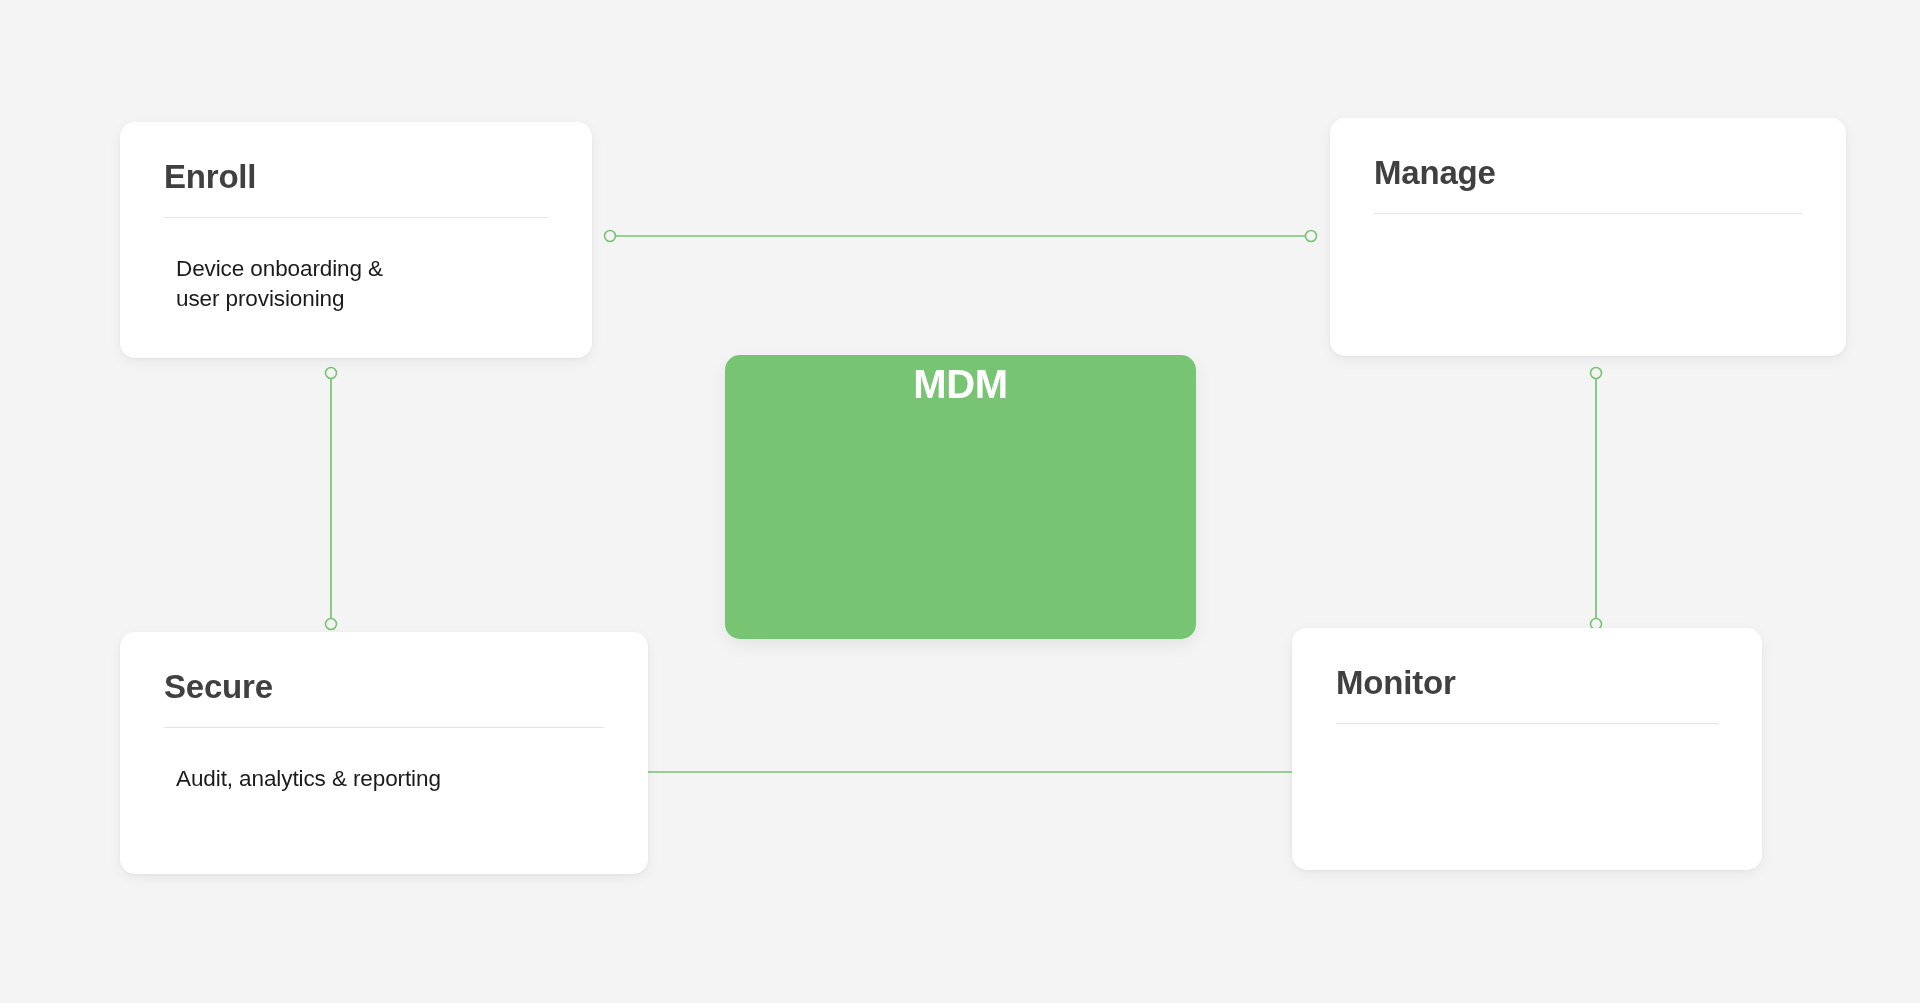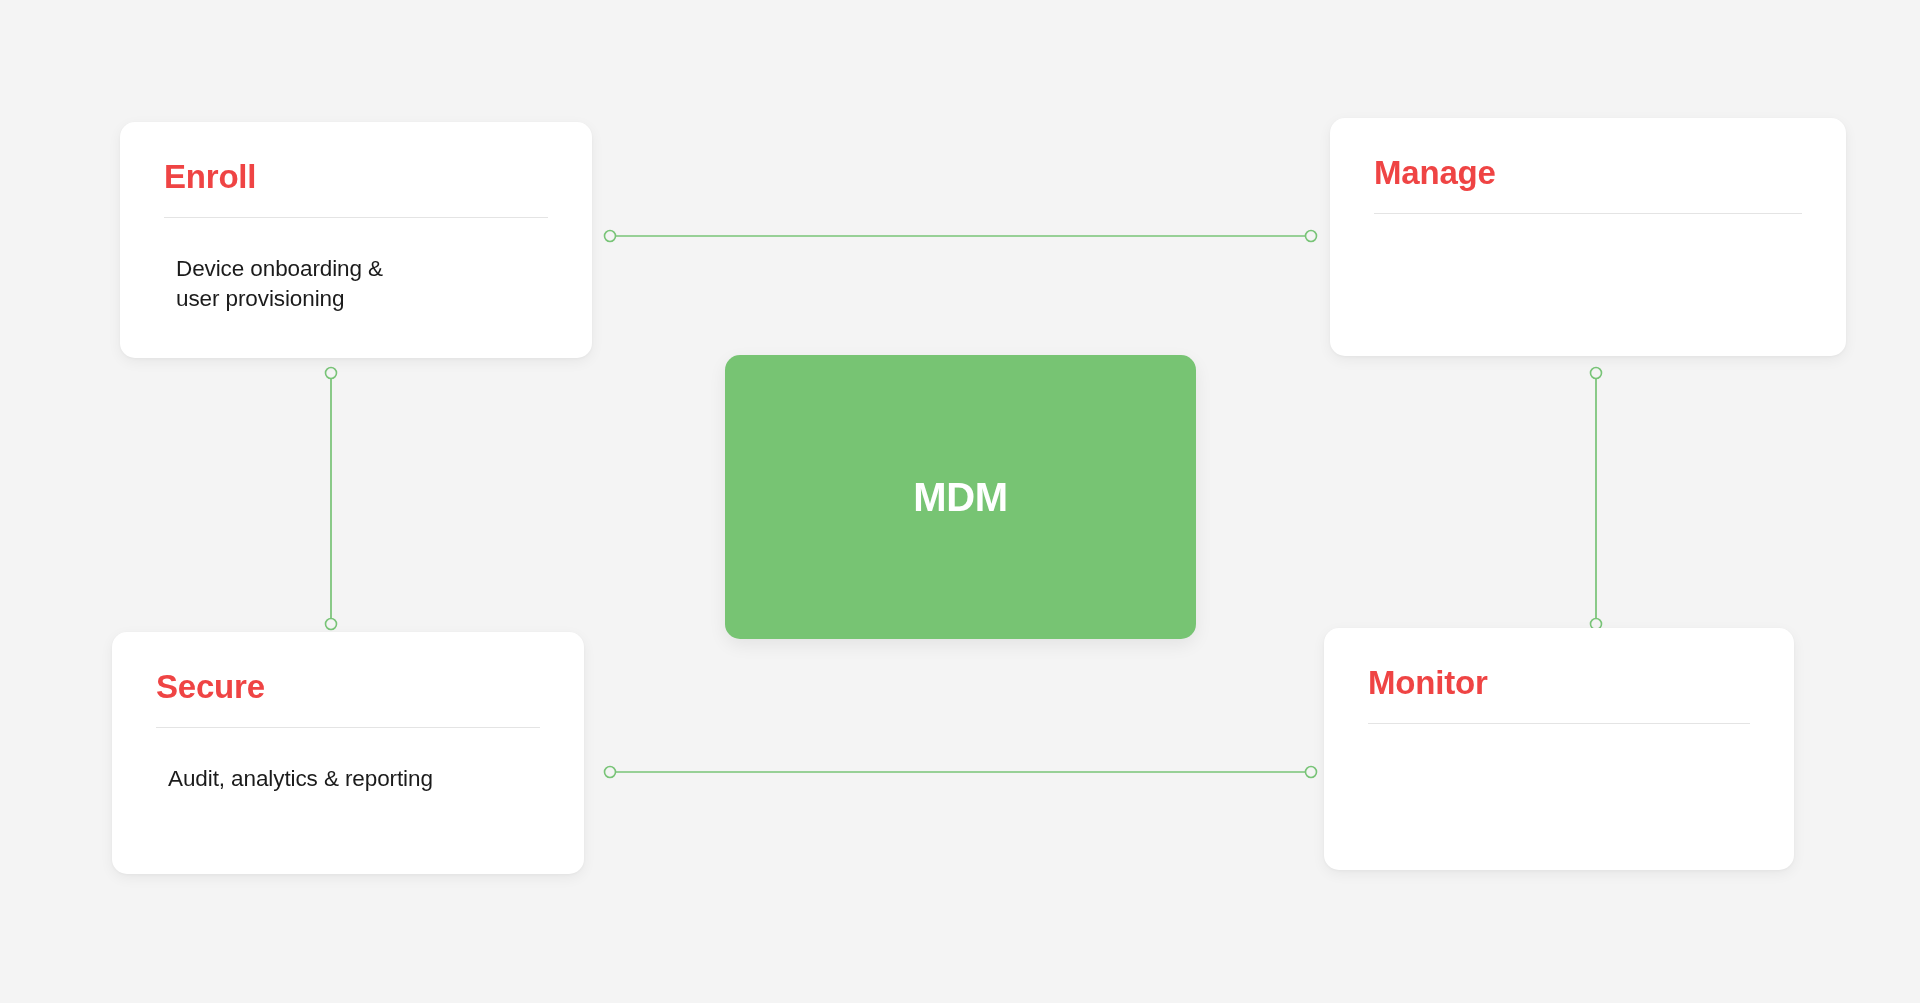--- a/index.html
+++ b/index.html
@@ -38,29 +38,29 @@
     box-sizing: border-box;
     background: #ffffff;
     border-radius: 15px;
     box-shadow: 0 4px 14px rgba(0, 0, 0, 0.055),
                 0 1px 3px rgba(0, 0, 0, 0.035);
     padding: 38px 44px 30px 44px;
   }
 
   .card-topleft     { left: 120px;  top: 122px; width: 472px; height: 236px; }
   .card-topright    { left: 1330px; top: 118px; width: 516px; height: 238px; }
-  .card-bottomleft  { left: 112px;  top: 632px; width: 472px; height: 242px; }
-  .card-bottomright { left: 1324px; top: 628px; width: 470px; height: 242px; }
+  .card-bottomleft  { left: 120px;  top: 632px; width: 528px; height: 242px; }
+  .card-bottomright { left: 1292px; top: 628px; width: 470px; height: 242px; }
 
   .card-title {
     margin: 0;
     font-size: 33px;
     font-weight: 700;
     line-height: 1.05;
-    color: #ef4444;
+    color: #404040;
     letter-spacing: -0.2px;
     white-space: nowrap;
   }
 
   .card-divider {
     margin-top: 22px;
     height: 1px;
     width: 100%;
     background: #e4e4e4;
   }
@@ -88,21 +88,20 @@
     top: 355px;
     width: 471px;
     height: 284px;
     box-sizing: border-box;
     background: #77c473;
     border-radius: 15px;
     box-shadow: 0 6px 18px rgba(0, 0, 0, 0.07);
     display: flex;
     flex-direction: column;
     align-items: center;
-    justify-content: center;
   }
 
   #center-hub .hub-line {
     color: #ffffff;
     font-size: 40px;
     font-weight: 700;
     line-height: 1.46;
     letter-spacing: -0.3px;
     text-align: center;
   }

